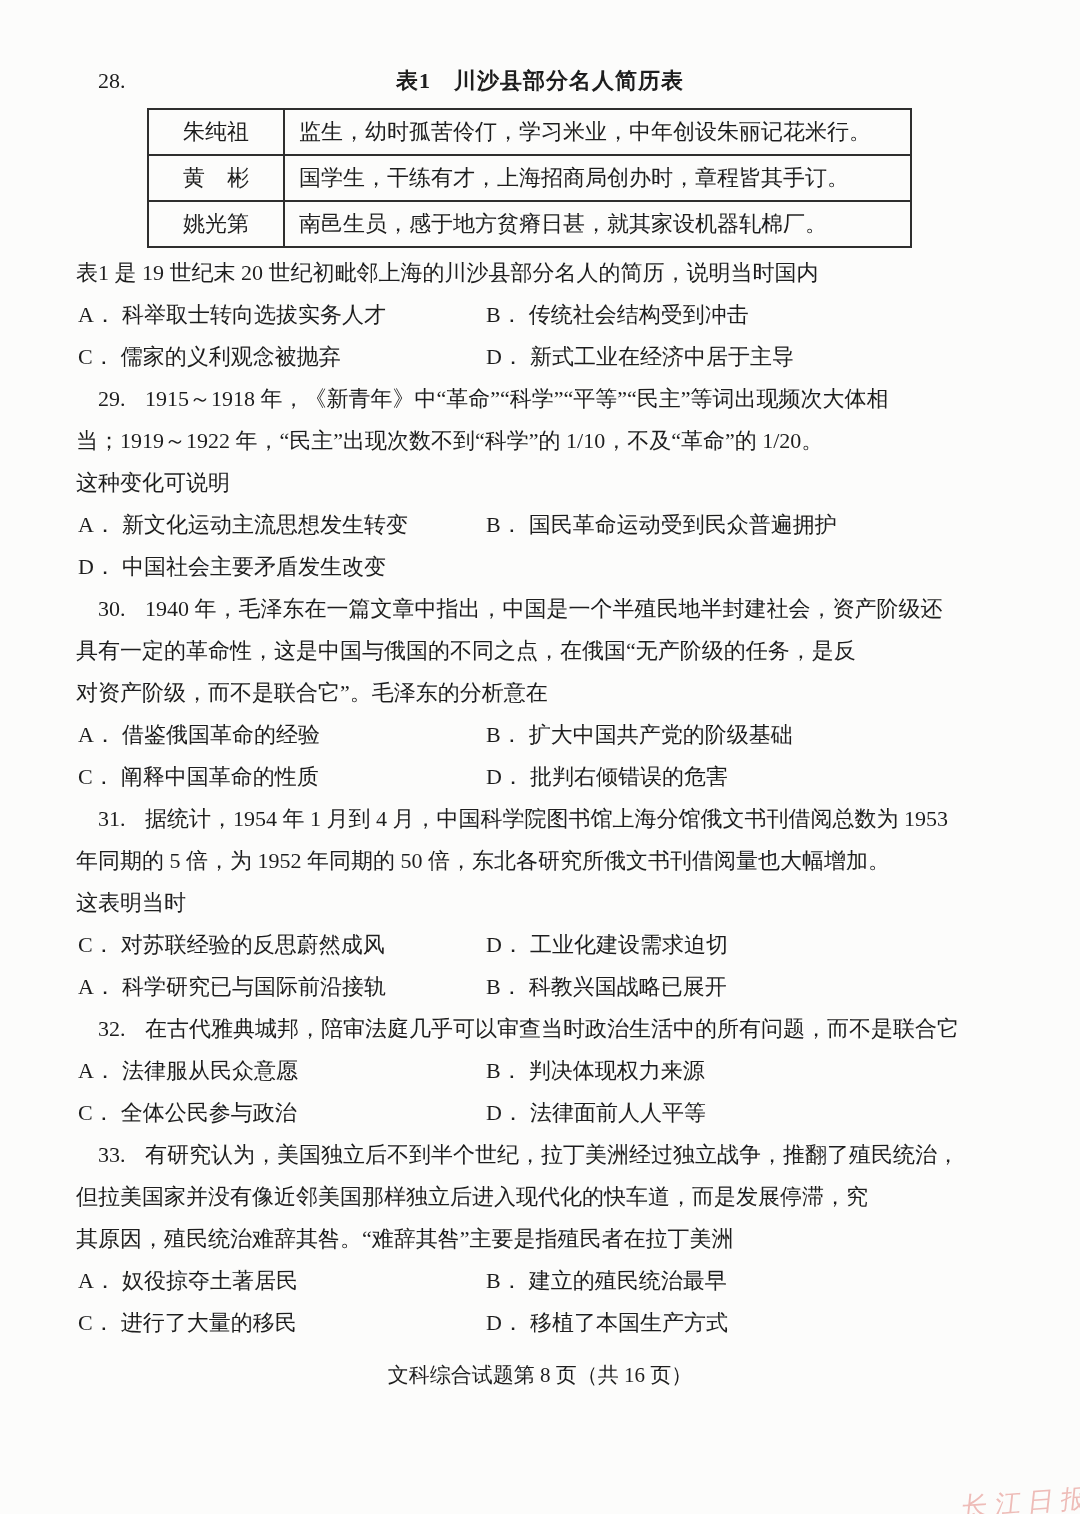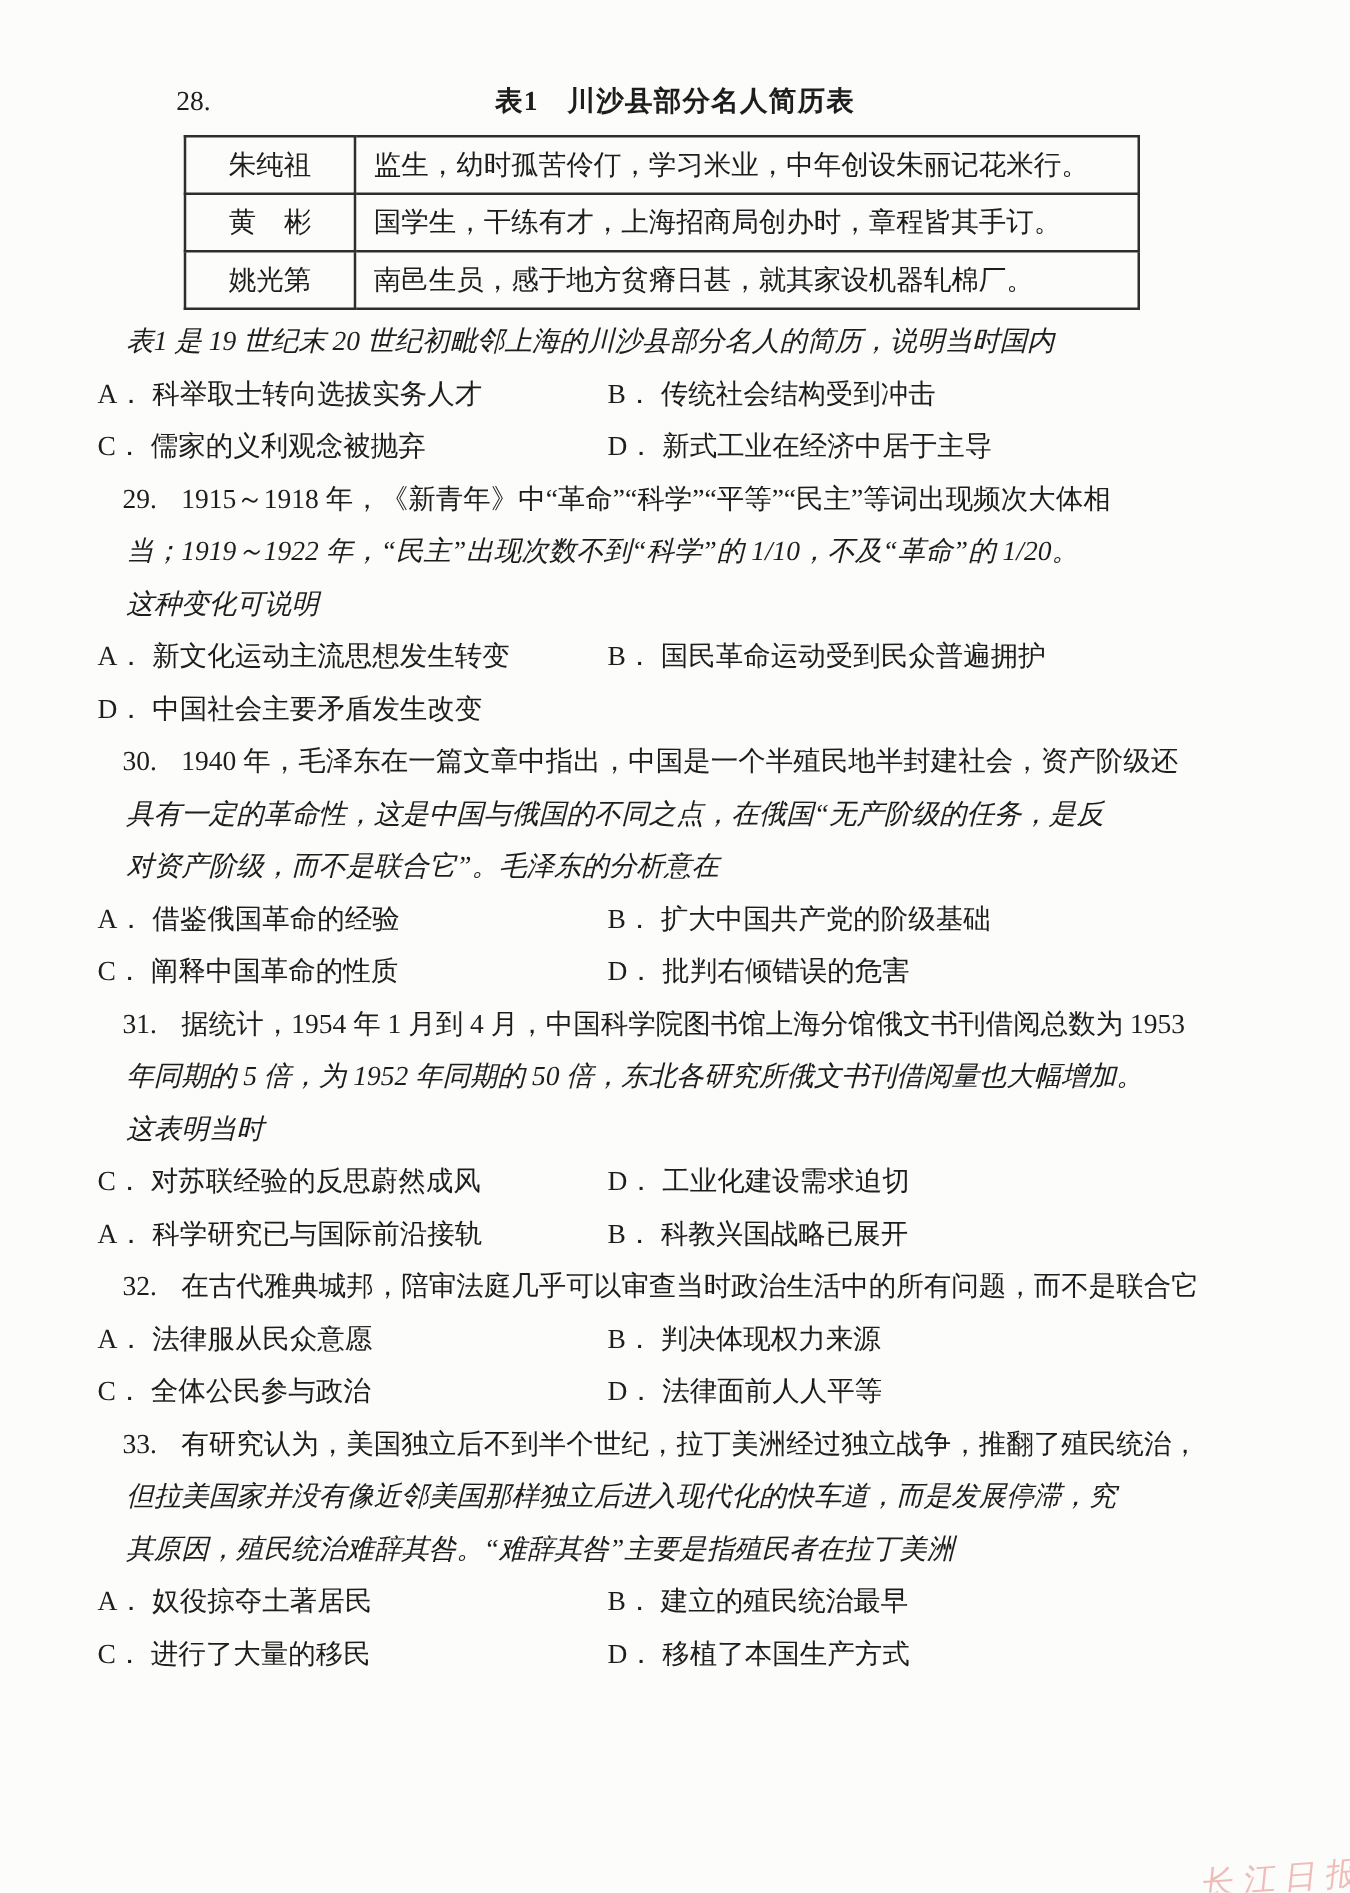--- a/index.html
+++ b/index.html
@@ -13,28 +13,28 @@
     overflow: hidden;
   }
   .content { padding-top: 60px; }
   .line {
     height: 42px; line-height: 42px;
     font-size: 22px;
     white-space: nowrap;
   }
   .qline { padding-left: 98px; }
   .qnum { display: inline-block; width: 47px; }
-  .cont { padding-left: 101px; font-style: italic; }
+  .cont { padding-left: 76px; }
   .optrow { padding-left: 78px; display: flex; }
   .opt-left { display: inline-block; width: 408px; }
   .optlabel { display: inline-block; margin-right: 6px; }
 
   
   .q28head { position: relative; text-align: center; }
-  .q28head .qnum { position: absolute; left: 98px; width: auto; text-align: left; margin-left: 43px; }
+  .q28head .qnum { position: absolute; left: 98px; width: auto; text-align: left; }
   .tabletitle { font-weight: bold; letter-spacing: 1px; }
 
   table.t28 {
     border-collapse: collapse;
     margin: 6px 0 4px 147px;
     width: 765px;
     table-layout: fixed;
   }
   table.t28 td {
     border: 2px solid #2e2e2e;
@@ -162,15 +162,16 @@
   <div class="line cont">其原因，殖民统治难辞其咎。“难辞其咎”主要是指殖民者在拉丁美洲</div>
   <div class="line optrow">
     <span class="opt-left"><span class="optlabel">A．</span><span>奴役掠夺土著居民</span></span>
     <span><span class="optlabel">B．</span><span>建立的殖民统治最早</span></span>
   </div>
   <div class="line optrow">
     <span class="opt-left"><span class="optlabel">C．</span><span>进行了大量的移民</span></span>
     <span><span class="optlabel">D．</span><span>移植了本国生产方式</span></span>
   </div>
 
+  <div class="footer">文科综合试题第 8 页（共 16 页）</div>
 </div>
 
 <div class="watermark">长江日报</div>
 
 </body></html>

